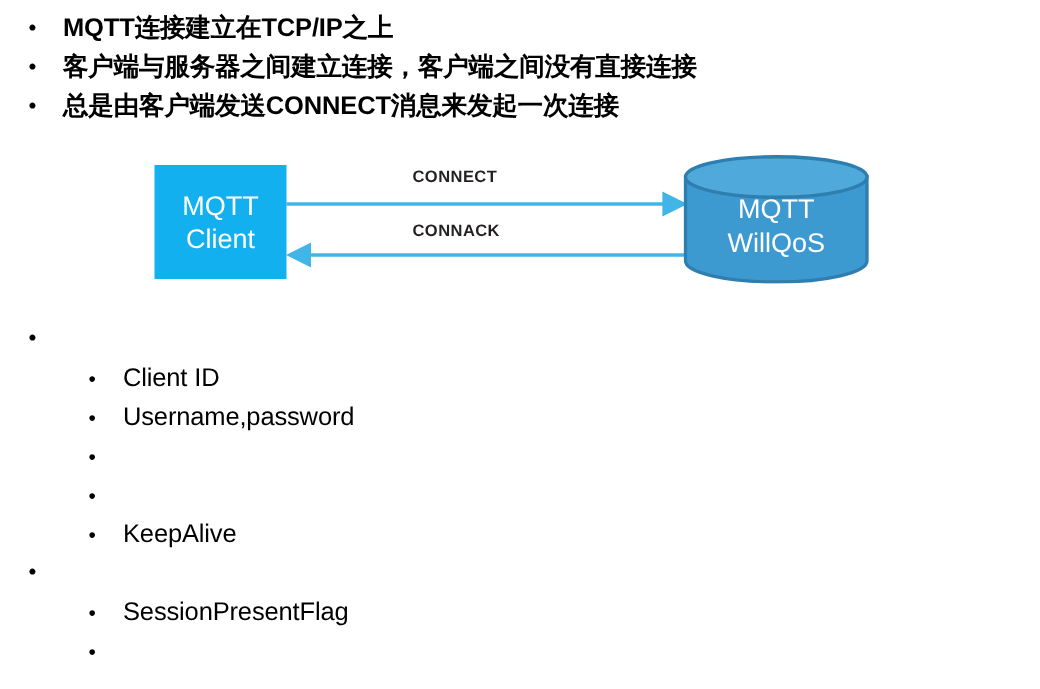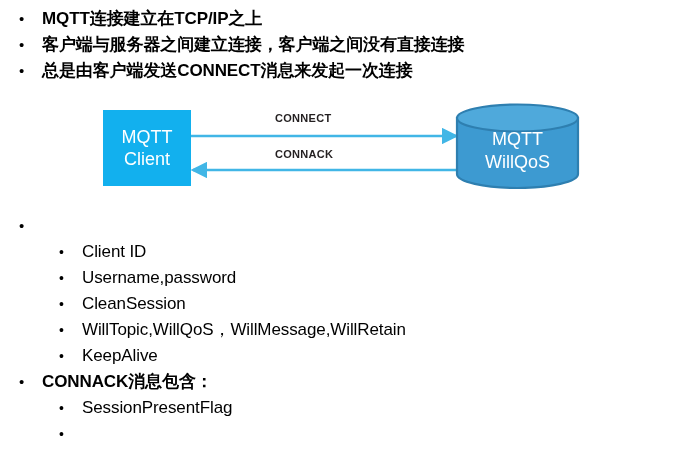--- a/index.html
+++ b/index.html
@@ -191,33 +191,30 @@
   <li class="bullet-row lvl2">
     <span class="bullet-dot">•</span>
     <span class="bullet-text sub">Client ID</span>
   </li>
   <li class="bullet-row lvl2">
     <span class="bullet-dot">•</span>
     <span class="bullet-text sub">Username,password</span>
   </li>
   <li class="bullet-row lvl2">
     <span class="bullet-dot">•</span>
-    <span class="bullet-text sub">CleanSession</span>
-  </li>
-  <li class="bullet-row lvl2">
-    <span class="bullet-dot">•</span>
-    <span class="bullet-text sub">WillTopic,WillQoS，WillMessage,WillRetain</span>
+  </li>
+  <li class="bullet-row lvl2">
+    <span class="bullet-dot">•</span>
   </li>
   <li class="bullet-row lvl2">
     <span class="bullet-dot">•</span>
     <span class="bullet-text sub">KeepAlive</span>
   </li>
   <li class="bullet-row lvl1">
     <span class="bullet-dot">•</span>
-    <span class="bullet-text">CONNACK消息包含：</span>
   </li>
   <li class="bullet-row lvl2">
     <span class="bullet-dot">•</span>
     <span class="bullet-text sub">SessionPresentFlag</span>
   </li>
   <li class="bullet-row lvl2">
     <span class="bullet-dot">•</span>
   </li>
 </ul>
 

